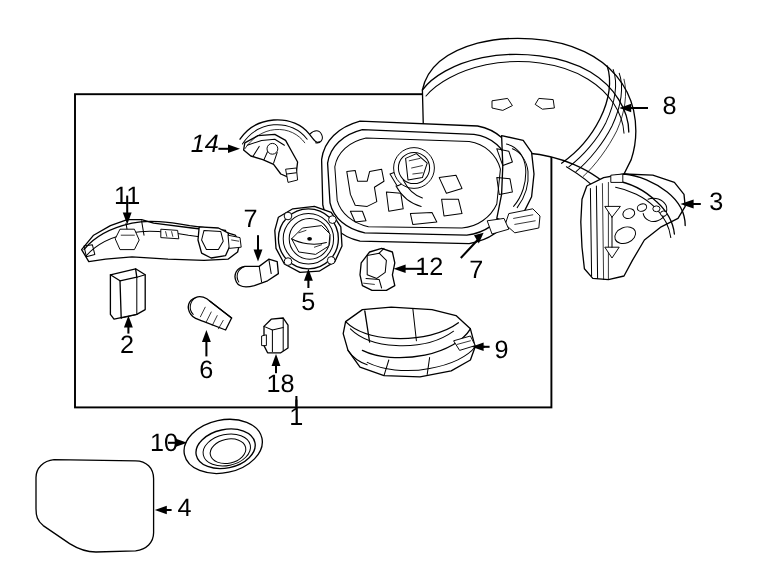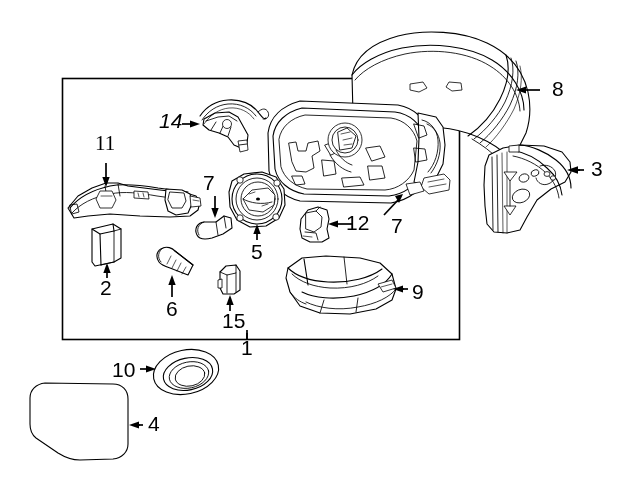--- a/index.html
+++ b/index.html
@@ -330,25 +330,25 @@
   <div class="callout-label" style="left:251px; top:241px;">5</div>
 
   <div class="callout-label" style="left:166px; top:298px;">6</div>
 
   <div class="callout-label" style="left:391px; top:215px;">7</div>
 
   <div class="callout-label" style="left:552px; top:78px;">8</div>
 
   <div class="callout-label" style="left:412px; top:281px;">9</div>
 
-  <div class="callout-label" style="left:112px; top:359px;">10</div>
-
-  <div class="callout-label" style="left:95px; top:133px;font-family:Liberation Serif, serif;">11</div>
+  <div class="callout-label" style="left:125px; top:359px;">10</div>
+
+  <div class="callout-label" style="left:95px; top:153px;">11</div>
 
   <div class="callout-label" style="left:346px; top:212px;">12</div>
 
   <div class="callout-label" style="left:203px; top:172px;">7</div>
 
   <div class="callout-label" style="left:159px; top:110px;font-style:italic;">14</div>
 
-  <div class="callout-label" style="left:222px; top:310px;">15</div>
+  <div class="callout-label" style="left:222px; top:310px;">18</div>
 
 </div>
 
 </body></html>

